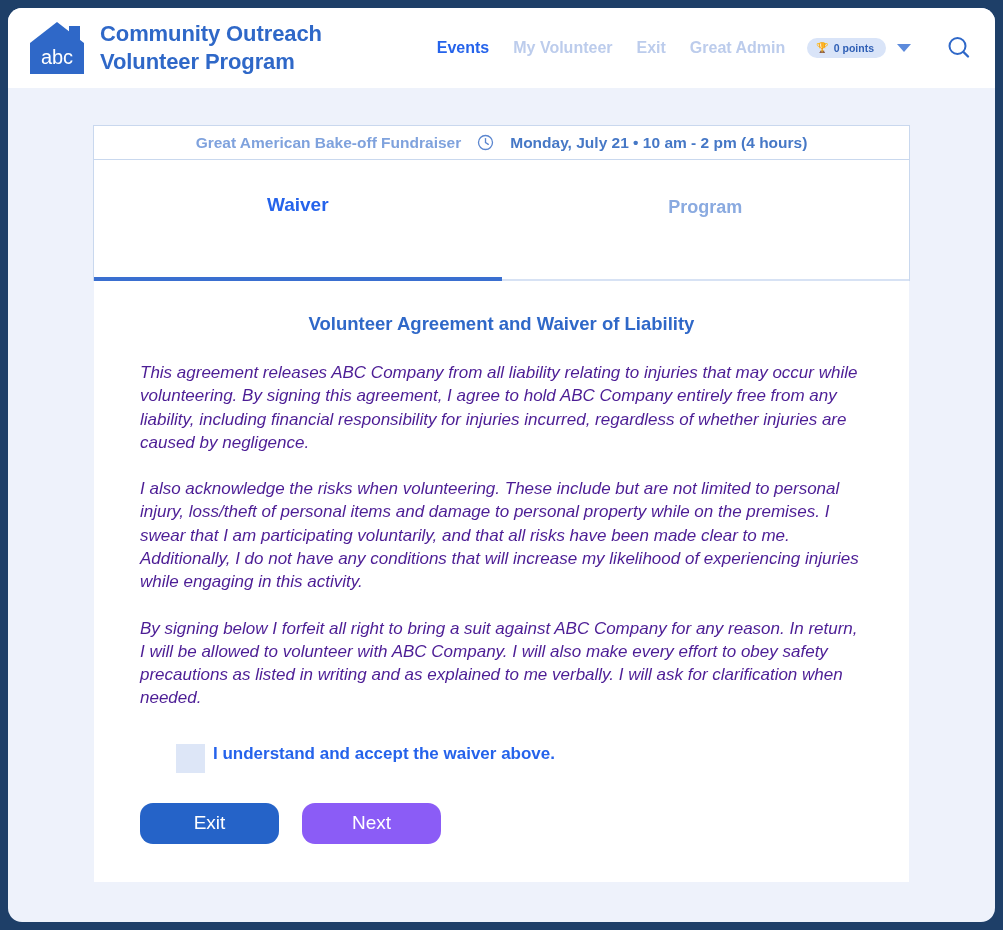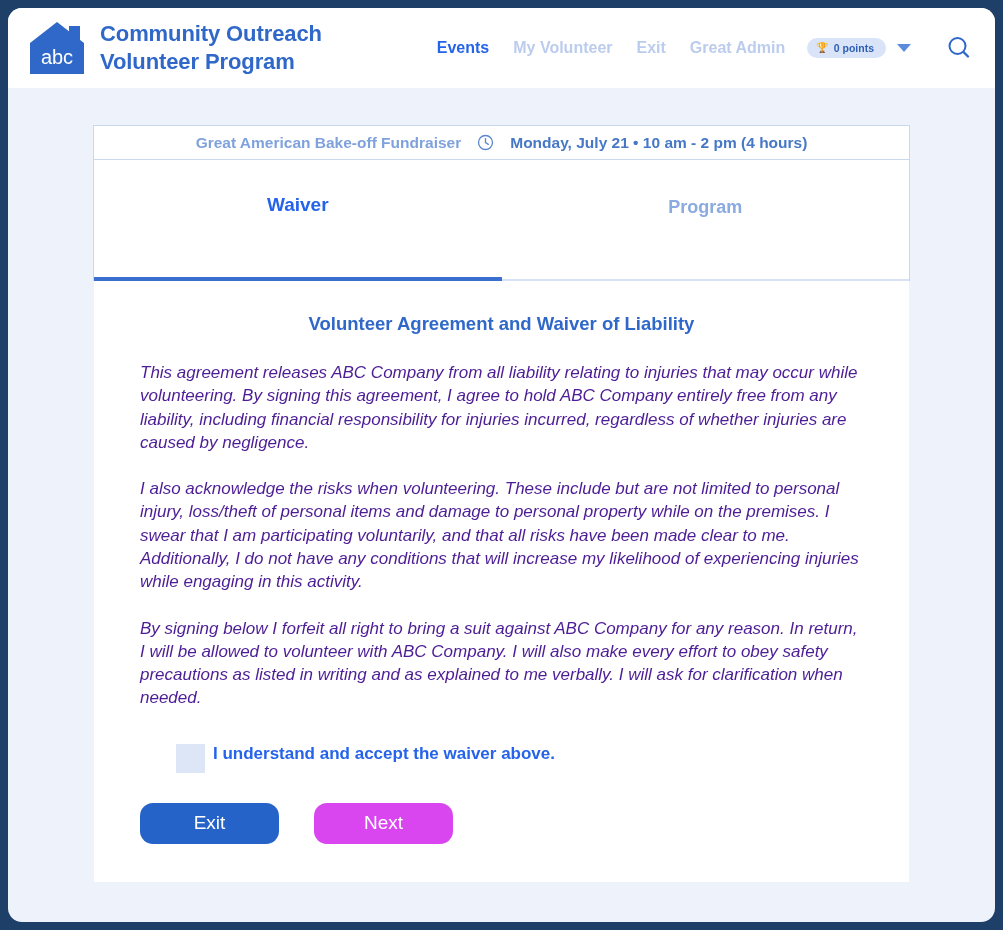--- a/index.html
+++ b/index.html
@@ -233,21 +233,21 @@
   .btn {
     border: none;
     border-radius: 13px;
     color: #ffffff;
     font-size: 19px;
     font-family: "Liberation Sans", sans-serif;
     cursor: pointer;
     height: 41px;
   }
   .btn-exit { background: #2563c8; width: 139px; }
-  .btn-next { background: #d946ef; width: 139px; margin-left: 12px; }
+  .btn-next { background: #8b5cf6; width: 139px; }
 </style>
 </head>
 <body>
 
 <div id="app-frame">
 
   <div id="topbar">
 
     <div class="brand">
       <span class="logo-mark">

